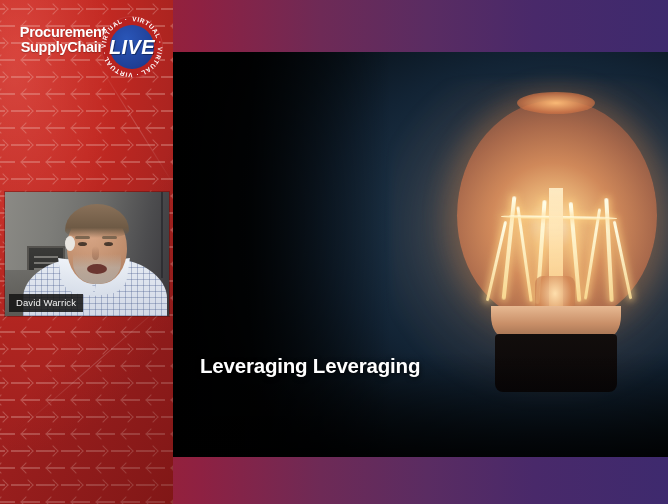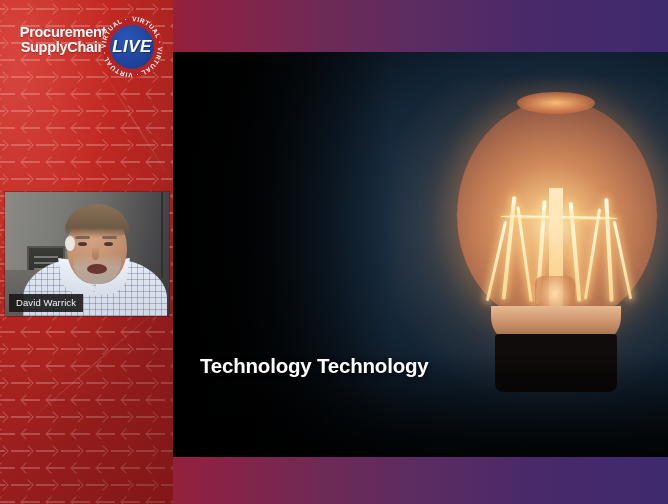--- a/index.html
+++ b/index.html
@@ -94,21 +94,21 @@
   #live-badge svg { position:absolute; inset:0; width:62px; height:62px; }
   #live-badge .disc {
     position:absolute; left:9px; top:9px; width:44px; height:44px;
     border-radius:50%;
     background:radial-gradient(circle at 38% 32%, #2a56b8 0%, #1f3f96 70%, #17327c 100%);
   }
   #live-badge .livetext {
     position:absolute; left:0; top:0; width:62px; height:62px;
     display:flex; align-items:center; justify-content:center;
     color:#fff; font-weight:bold; font-style:italic;
-    font-size:17px; letter-spacing:.4px;
+    font-size:20px; letter-spacing:.4px;
     text-shadow:1px 1px 0 rgba(0,0,0,.35);
   }
 
   
   #webcam {
     position:absolute; left:5px; top:192px;
     width:164px; height:124px;
     overflow:hidden;
     background:linear-gradient(160deg,#6f6e6a 0%,#55545a 50%,#3d3c41 100%);
     box-shadow:0 0 0 1px rgba(0,0,0,.25);
@@ -651,17 +651,17 @@
       <div class="filament-stem"></div>
       <div class="stem-mid"></div>
       <div class="cap"></div>
       <div class="base"></div>
     </div>
 
     <div class="slide-darkL"></div>
     <div class="slide-darkB"></div>
 
     <div id="slide-title">
-      <div>Technology Technology</div>
+      <div>Leveraging Leveraging</div>
     </div>
   </div>
 
 </div>
 
 </body></html>

